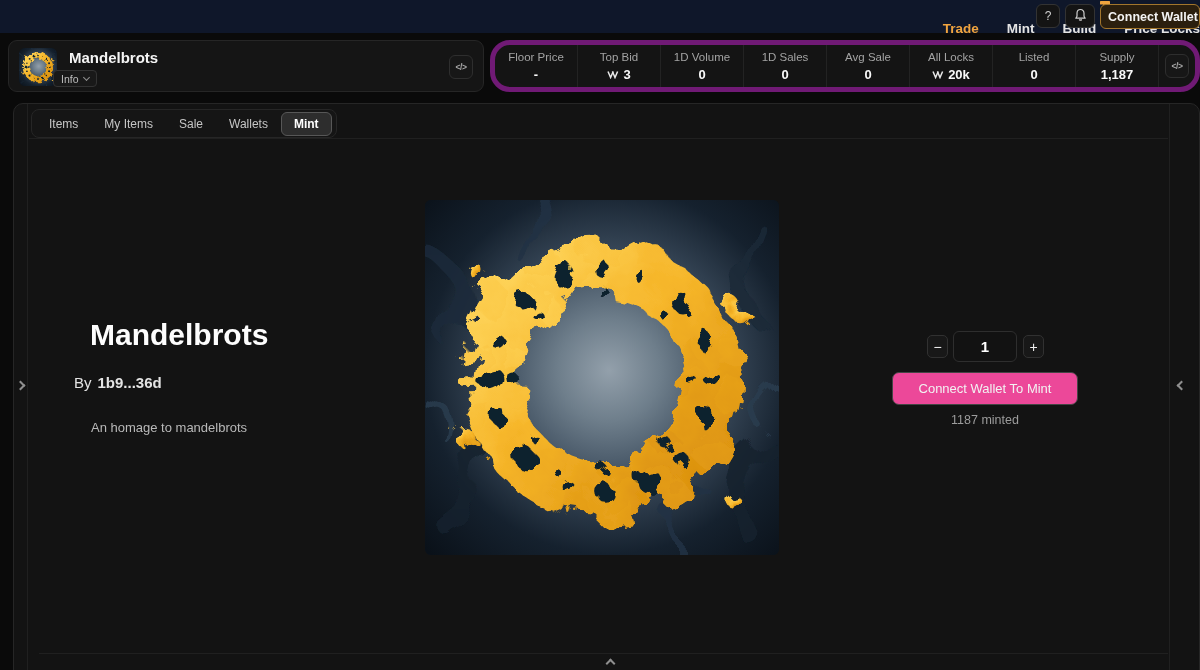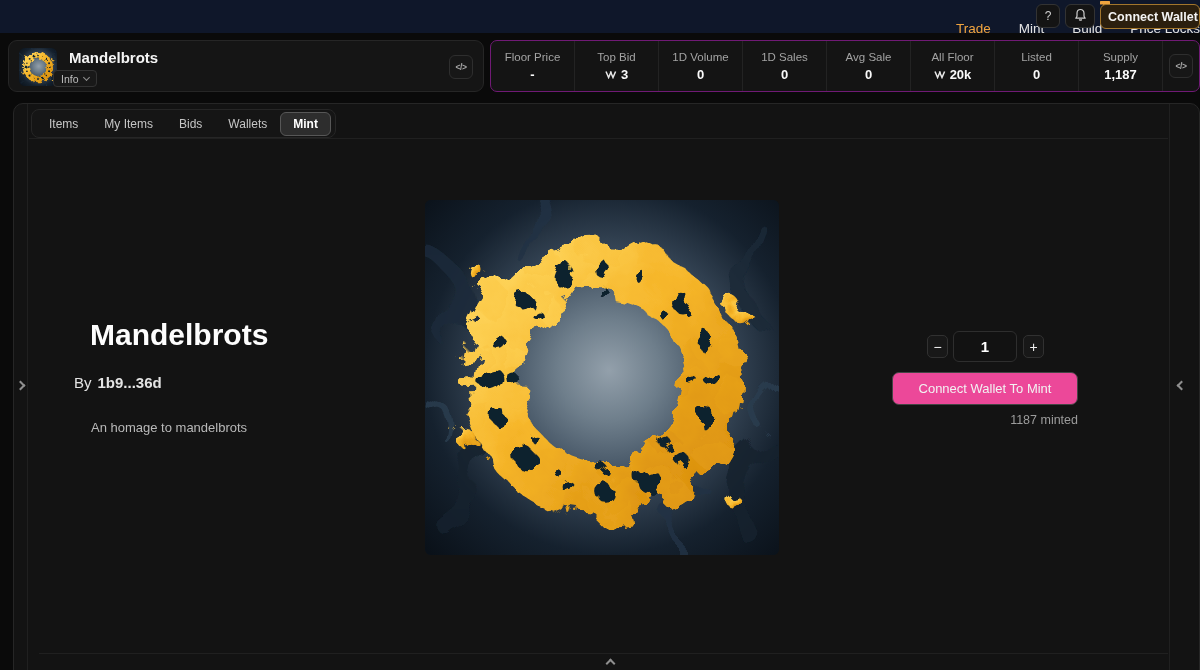--- a/index.html
+++ b/index.html
@@ -5,21 +5,21 @@
   * { margin:0; padding:0; box-sizing:border-box; }
   html,body { width:1200px; height:670px; background:#0a0a0a; overflow:hidden;
     font-family:"Liberation Sans", sans-serif; color:#e8e8e8; }
   .abs { position:absolute; }
 
   
   .topnav { position:absolute; left:0; top:0; width:1200px; height:33px; background:#0f172a;
     display:flex; align-items:flex-end;flex-direction:column; }
   .brand { display:flex; align-items:center; gap:7px; margin-left:12px; }
   .brand-name { font-size:15px; font-weight:bold; color:#f5f5f5; letter-spacing:.2px; }
-  .navlinks { display:flex; gap:28px; margin-left:48px; font-size:13.5px; font-weight:400; }
+  .navlinks { display:flex; gap:28px; margin-left:48px; font-size:13.5px; font-weight:700; }
   .navlink { color:#e3e3e3; cursor:pointer; }
   .navlink.active { color:#f0a43f; }
   .search { position:absolute; left:370px; top:4px; width:455px; height:25px; background:#111111;
     border:1px solid #2c2c2c; border-radius:8px; display:flex; align-items:center; padding:0 9px; gap:7px; }
   .search input { background:transparent; border:none; outline:none; color:#d7d7d7; font-size:12.5px;
     width:100%; font-family:"Liberation Sans", sans-serif; }
   .search input::placeholder { color:#6f6f6f; }
   .iconbtn { position:absolute; top:4px; height:24px; background:#141414; border:1px solid #333333;
     border-radius:6px; color:#cfcfcf; display:flex; align-items:center; justify-content:center;
     font-size:12px; cursor:pointer; }
@@ -35,21 +35,21 @@
     overflow:hidden; background:#101820; }
   .coll-name { position:absolute; left:60px; top:8px; font-size:15px; font-weight:bold; color:#f5f5f5; }
   .info-pill { position:absolute; left:44px; top:29px; height:17px; padding:0 7px; border:1px solid #333;
     border-radius:4px; background:#191919; color:#bdbdbd; font-size:10.5px; display:flex;
     align-items:center; gap:5px; cursor:pointer; }
   .code-btn { position:absolute; width:24px; height:24px; border:1px solid #2e2e2e; border-radius:6px;
     background:#171717; color:#a8a8a8; font-size:8.5px; font-weight:bold; display:flex; align-items:center;
     justify-content:center; cursor:pointer; letter-spacing:-.5px; }
 
   .stats-card { position:absolute; left:490px; top:40px; width:710px; height:52px; background:#141414;
-    border:1px solid #701a75; border-radius:7px; display:flex; align-items:stretch; }
+    border:5px solid #701a75; border-radius:20px; display:flex; align-items:stretch; }
   .stat { flex:1; display:flex; flex-direction:column; align-items:center; justify-content:center;
     gap:4px; border-right:1px solid #232323; padding:2px 0; }
   .stat:last-of-type { border-right:none; }
   .stat-label { font-size:11.5px; color:#a3a3a3; white-space:nowrap; }
   .stat-value { font-size:13px; font-weight:bold; color:#fafafa; display:flex; align-items:center; gap:4px; }
   .stats-code { width:36px; display:flex; align-items:center; justify-content:center; }
 
   
   .panel { position:absolute; left:13px; top:103px; width:1187px; height:580px; background:#131313;
     border:1px solid #262626; border-radius:10px 10px 0 0; }
@@ -81,21 +81,21 @@
     border:1px solid #313131; border-radius:5px; color:#f0f0f0; font-size:14px; display:flex;
     align-items:center; justify-content:center; cursor:pointer; }
   .qty-minus { left:927px; }
   .qty-plus  { left:1023px; }
   .qty-input { position:absolute; left:953px; top:331px; width:64px; height:31px; background:#121212;
     border:1px solid #2e2e2e; border-radius:6px; color:#ffffff; font-size:15px; font-weight:bold;
     text-align:center; outline:none; font-family:"Liberation Sans", sans-serif; }
   .mint-btn { position:absolute; left:892px; top:372px; width:186px; height:33px; background:#ec4899;
     border:1px solid #454545; border-radius:7px; color:#f2f2f2; font-size:13px; display:flex;
     align-items:center; justify-content:center; cursor:pointer; }
-  .minted { position:absolute; left:892px; top:413px; width:186px; text-align:right; font-size:12.5px;
+  .minted { position:absolute; left:892px; top:413px; width:186px; text-align:center; font-size:12.5px;
     color:#9c9c9c; }
 
   .bottom-divider { position:absolute; left:25px; right:31px; top:549px; height:1px; background:#202020; }
   .bottom-chev { position:absolute; left:50%; top:556px; cursor:pointer; }
 
   .curr-icon svg { display:block; }
 </style>
 </head>
 <body>
 
@@ -254,21 +254,21 @@
   </div>
   <div class="stat">
     <span class="stat-label">1D Sales</span>
     <span class="stat-value">0</span>
   </div>
   <div class="stat">
     <span class="stat-label">Avg Sale</span>
     <span class="stat-value">0</span>
   </div>
   <div class="stat">
-    <span class="stat-label">All Floor</span>
+    <span class="stat-label">All Locks</span>
     <span class="stat-value">
       <span class="curr-icon" style="color:#e8e8e8;">
         <svg width="12" height="9">
             <use href="#currGlyph" width="12" height="9"></use>
           </svg>
         </span>
       <span>20k</span>
     </span>
   </div>
   <div class="stat">
@@ -290,21 +290,21 @@
   <div class="strip-left">
     <span class="chev chev-right abs" style="left:3px; top:278px;"></span>
   </div>
   <div class="strip-right">
     <span class="chev chev-left abs" style="left:8px; top:278px;"></span>
   </div>
 
   <div class="tabbar">
     <span class="tab">Items</span>
     <span class="tab">My Items</span>
-    <span class="tab">Bids</span>
+    <span class="tab">Sale</span>
     <span class="tab">Wallets</span>
     <span class="tab active">Mint</span>
   </div>
   <div class="tab-divider"></div>
 
   <div class="bottom-divider"></div>
   <span class="chev chev-up bottom-chev"></span>
 </div>
 
 <h1 class="mint-title">Mandelbrots</h1>

